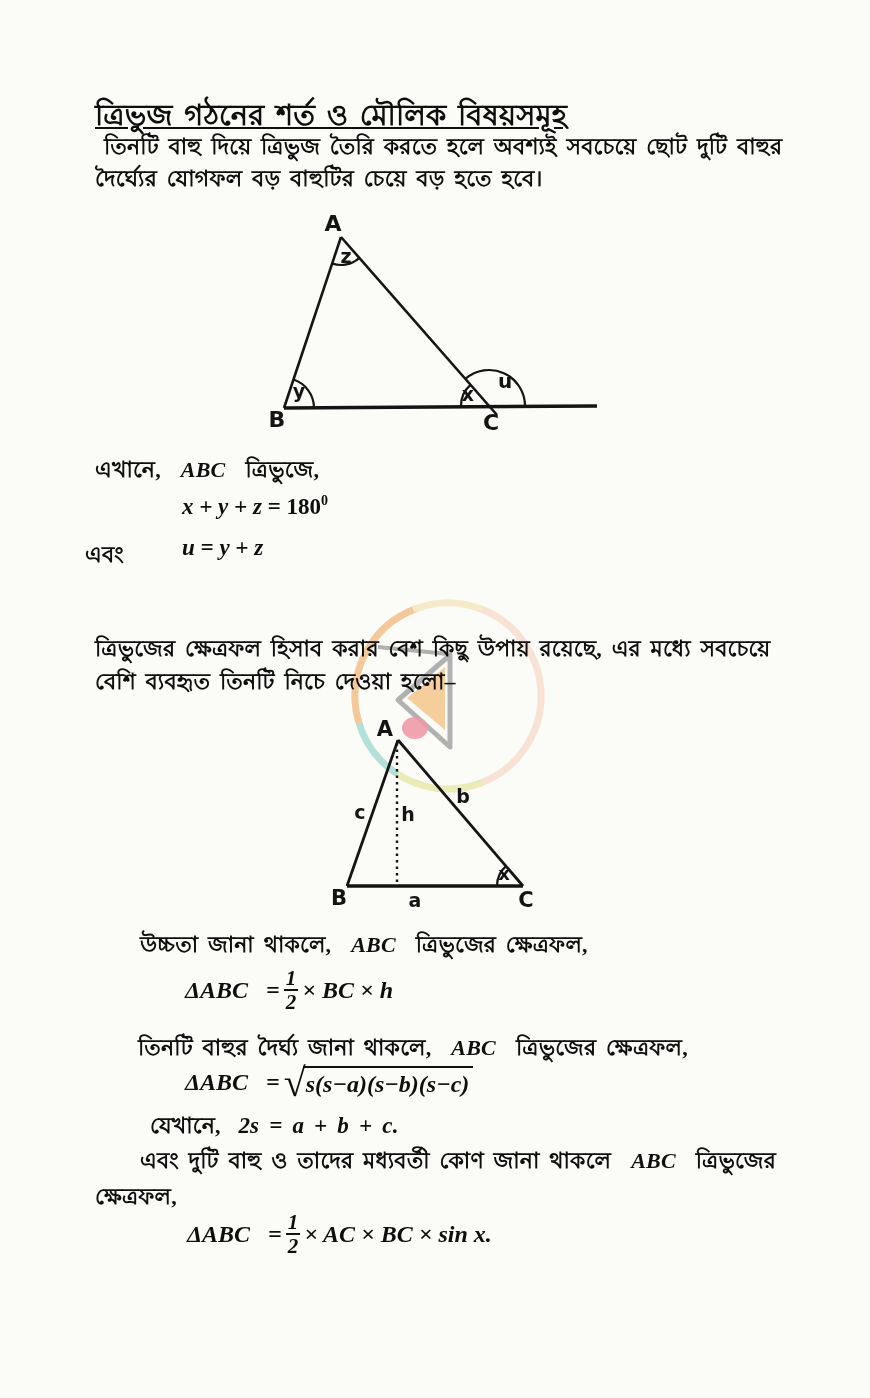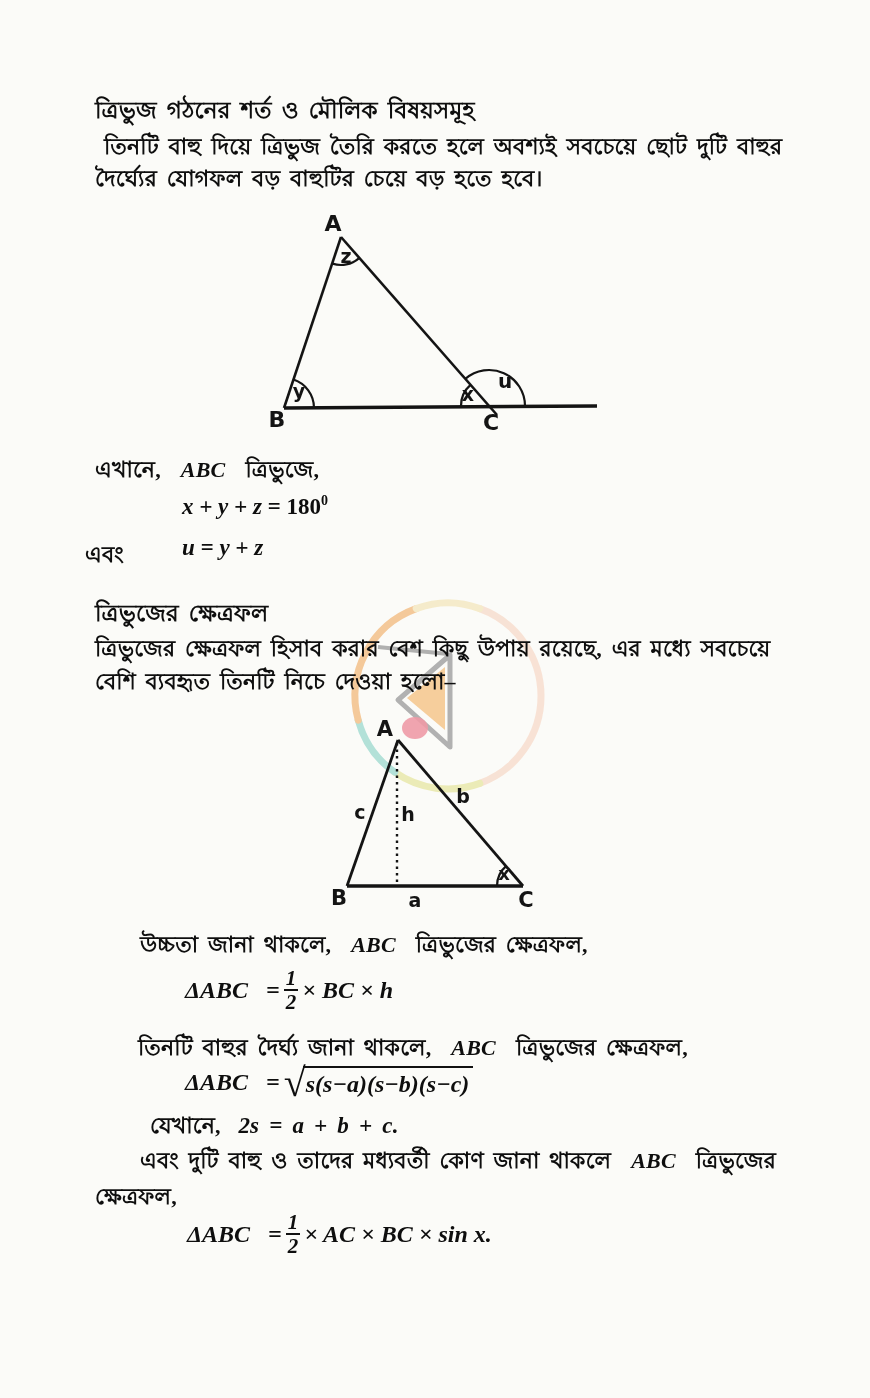--- a/index.html
+++ b/index.html
@@ -1,21 +1,21 @@
 <!DOCTYPE html>
 <html><head>
 <meta charset="utf-8">
 <style>
   html,body{margin:0;padding:0;}
   body{width:870px;height:1398px;background:#fbfbf8;overflow:hidden;position:relative;
        font-family:"Liberation Serif",serif;color:#0e0e0e;}
   .page{position:absolute;inset:0;}
   .abs{position:absolute;z-index:2;}
   .bn{font-family:"Liberation Serif",serif;font-weight:600;font-size:22px;letter-spacing:.2px;word-spacing:4px;white-space:nowrap;}
-  .bn-head{font-weight:700;font-size:23px;}
+  .bn-head{font-weight:700;font-size:29px;text-decoration:underline;}
   .math{font-family:"Liberation Serif",serif;font-style:italic;font-weight:600;font-size:23px;white-space:nowrap;}
   .math .up{font-style:normal;}
   .abc{font-family:"Liberation Serif",serif;font-style:italic;font-weight:600;margin:0 20px;}
   sup.deg{font-size:14px;font-style:normal;font-weight:700;vertical-align:super;line-height:0;}
   .formula{display:flex;align-items:center;gap:4px;font-family:"Liberation Serif",serif;
            font-style:italic;font-weight:600;font-size:24px;z-index:2;}
   .formula .lhs{margin-right:14px;}
   .frac{display:inline-flex;flex-direction:column;align-items:center;line-height:1.02;
         font-size:21px;font-weight:700;}
   .frac .den{border-top:2.2px solid #111;padding:1px 2px 0 2px;}
@@ -58,21 +58,20 @@
   <div class="abs bn" style="left:95px;top:452px;">
     <span>এখানে,</span><span class="abc">ABC</span><span>ত্রিভুজে,</span>
   </div>
   <div class="abs math" style="left:182px;top:494px;">
     <span>x + y + z =</span>
     <span class="up" style="font-weight:700;">180</span><sup class="deg">0</sup>
   </div>
   <div class="abs bn" style="left:85px;top:537px;">এবং</div>
   <div class="abs math" style="left:182px;top:535px;">u = y + z</div>
 
-  <div class="abs bn bn-head" style="left:95px;top:595px;">ত্রিভুজের ক্ষেত্রফল</div>
   <div class="abs bn" style="left:95px;top:631px;">ত্রিভুজের ক্ষেত্রফল হিসাব করার বেশ কিছু উপায় রয়েছে, এর মধ্যে সবচেয়ে</div>
   <div class="abs bn" style="left:95px;top:664px;">বেশি ব্যবহৃত তিনটি নিচে দেওয়া হলো–</div>
 
   <svg class="wm" style="left:337px;top:593px;" width="225" height="210" viewBox="0 0 225 210">
     <g opacity="0.6" fill="none" stroke-width="7" stroke-linecap="round">
       <path d="M 142.8 15.6 A 93 93 0 0 1 142.8 190.4" stroke="#f6d2be"></path>
       <path d="M 142.8 190.4 A 93 93 0 0 1 57.7 179.2" stroke="#e2e18c"></path>
       <path d="M 57.7 179.2 A 93 93 0 0 1 21.2 127.1" stroke="#84d0c4"></path>
       <path d="M 21.2 127.1 A 93 93 0 0 1 79.2 15.6" stroke="#f1a85c"></path>
       <path d="M 79.2 15.6 A 93 93 0 0 1 142.8 15.6" stroke="#f2e2ae"></path>

